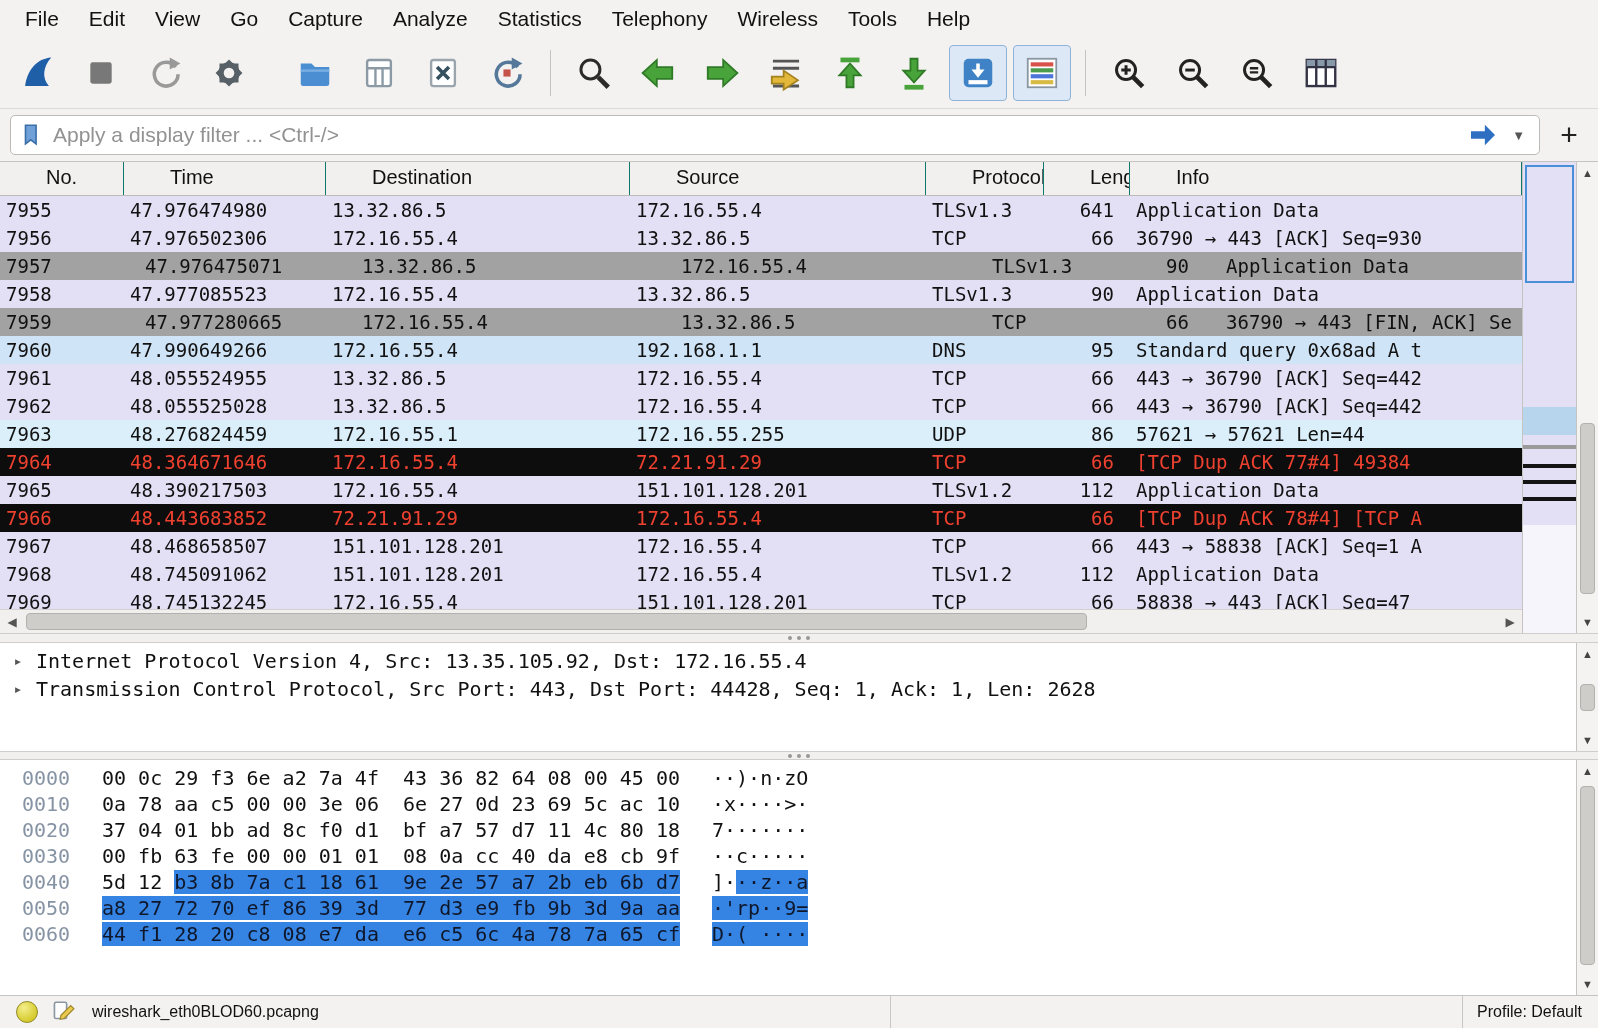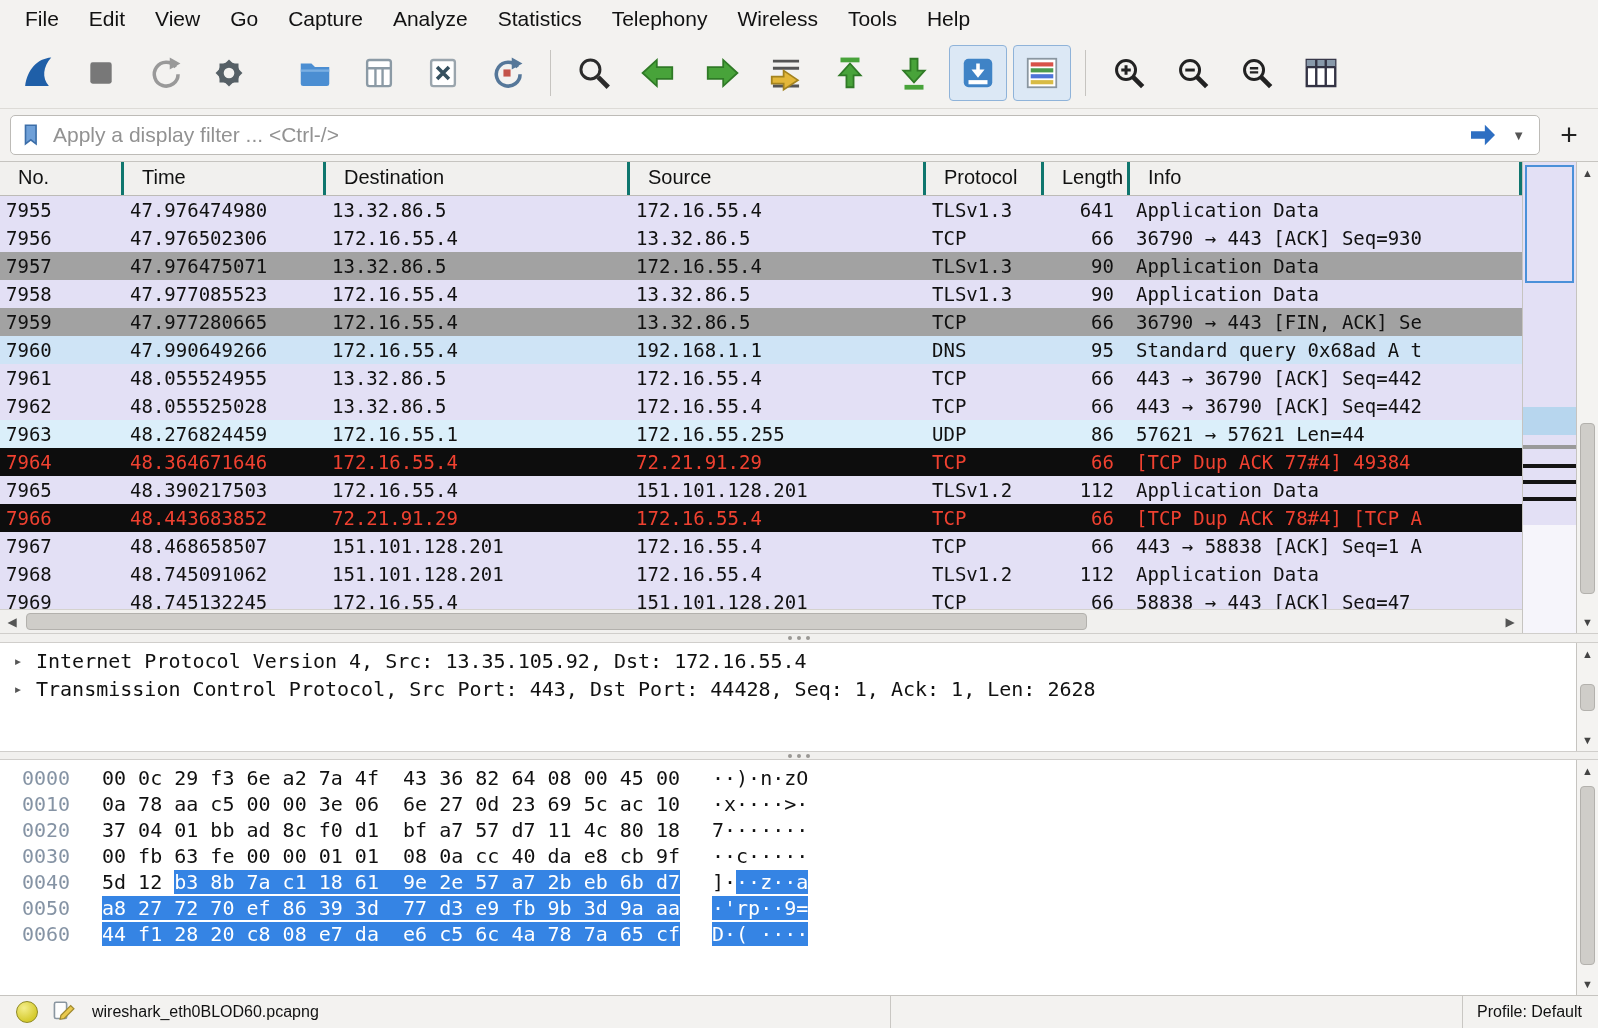--- a/index.html
+++ b/index.html
@@ -30,30 +30,30 @@
   .filter-input { flex: 1; border: none; outline: none; font-size: 21px; font-family: inherit; color: #4d7c0f; background: transparent; }
   .filter-input::placeholder { color: #929292; }
   .chev { font-size: 13px; color: #555; padding: 0 6px; }
   .plus-btn { font-size: 30px; color: #222; background: none; border: none; width: 38px; line-height: 1; }
 
   
   :root { --cols: 124px 202px 304px 296px 118px 86px minmax(0,1fr); }
   .packet-pane { height: 482px; display: flex; background: #fff; min-height: 0; }
   .pl-main { flex: 1; display: flex; flex-direction: column; min-width: 0; }
   .phead { display: grid; grid-template-columns: var(--cols); height: 34px; background: #f1f0ee; border-bottom: 1px solid #bdbbb7; font-size: 20px; }
-  .hcell { padding: 4px 18px; border-right: 3px solid #0f766e; white-space: nowrap; overflow: hidden; }
+  .hcell { padding: 4px 18px; border-right: 1px solid #0f766e; white-space: nowrap; overflow: hidden; margin-left: 28px; }
   .rows { flex: 1; overflow: hidden; font-family: "DejaVu Sans Mono", monospace; font-size: 19px; background: #fff; }
   .prow { display: grid; grid-template-columns: var(--cols); height: 28px; line-height: 28px; }
   .cell { padding: 0 6px; white-space: pre; overflow: hidden; }
   .cell.c0 { text-align: left; padding-right: 14px; }
   .cell.c5 { text-align: right; padding-right: 16px; }
   .style-tls  { background: var(--row-tls-lavender); }
   .style-dns  { background: var(--row-dns-blue); }
   .style-udp  { background: var(--row-udp-blue); }
-  .style-gray { background: var(--row-gray); }
+  .style-gray { background: var(--row-gray); gap: 15px; }
   .style-bad  { background: var(--row-bad-bg); color: var(--row-bad-fg); }
 
   .hscroll { height: 24px; background: #f1f0ee; border-top: 1px solid #d4d2ce; display: flex; align-items: center; }
   .sbtn { width: 24px; text-align: center; font-size: 12px; color: #555; flex: none; }
   .htrack { flex: 1; position: relative; height: 100%; }
   .hthumb { position: absolute; left: 2px; width: 72%; top: 3px; bottom: 3px; background: #cfcdc9; border: 1px solid #b3b1ad; border-radius: 4px; }
 
   .minimap { width: 54px; border-left: 1px solid #c6c4c0; background: var(--row-tls-lavender); position: relative; flex: none; }
   .mm-view { position: absolute; left: 2px; right: 2px; top: 3px; height: 25%; border: 2px solid #4a90d9; }
   .mm-s1 { position: absolute; left: 0; right: 0; top: 52%; height: 6%; background: #b7d6ee; }
@@ -75,21 +75,21 @@
   .details-lines { flex: 1; padding: 4px 0; font-family: "DejaVu Sans Mono", monospace; font-size: 20px; overflow: hidden; min-width: 0; }
   .dline { display: flex; height: 28px; line-height: 28px; white-space: pre; }
   .expander { width: 36px; text-align: center; color: #555; font-size: 15px; flex: none; }
 
   
   .hex-pane { height: 240px; background: #fff; display: flex; min-height: 0; }
   .hex-rows { flex: 1; padding: 5px 0; font-family: "DejaVu Sans Mono", monospace; font-size: 20px; overflow: hidden; min-width: 0; }
   .hexrow { height: 26px; line-height: 26px; white-space: pre; display: flex; padding-left: 22px; }
   .offset { color: var(--hex-offset); width: 80px; flex: none; }
   .ascii { margin-left: 32px; }
-  .hl { background: var(--accent-blue); color: #ffffff; }
+  .hl { background: var(--accent-blue); color: #0f172a; }
 
   
   .statusbar { flex: 1; display: flex; align-items: center; padding: 0 16px; gap: 14px; border-top: 1px solid #c6c4c0; font-size: 16px; background: #f3f2f0; }
   .sb-sep { width: 1px; height: 32px; background: #c9c7c3; }
   .expert-dot { width: 22px; height: 22px; border-radius: 50%; background: radial-gradient(circle at 35% 30%, #f4ee8a, #d6cb2e 70%); border: 1px solid #8f8a24; flex: none; }
   .spacer { flex: 1; }
 </style>
 </head>
 <body>
 

